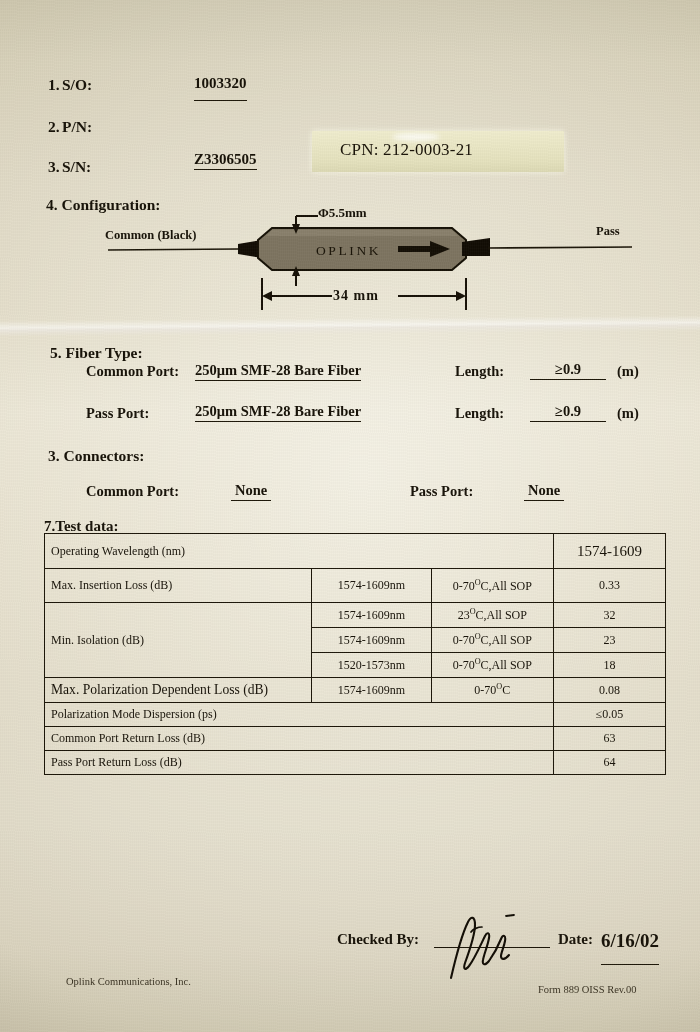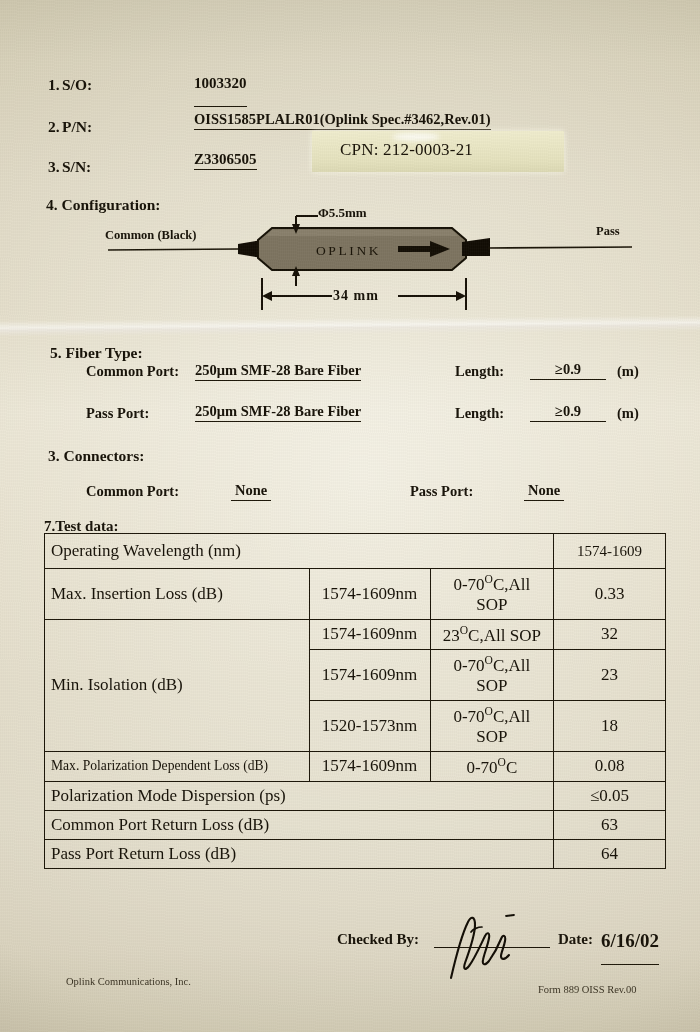--- a/index.html
+++ b/index.html
@@ -61,21 +61,21 @@
 
   
   #tbl{
     position:absolute;left:44px;top:533px;width:622px;
     border-collapse:collapse;
     font-family:"Liberation Serif", serif;
   }
   #tbl td{
     border:1.5px solid #1c1609;
     color:#171208;
-    font-size:17px;
+    font-size:12px;
     padding:4px 6px;
     background:transparent;
   }
   td.name{text-align:left;padding-left:9px;font-size:14.6px;}
   td.ctr{text-align:center;}
   .sup{font-size:.68em;vertical-align:super;}
   #sigline{
     position:absolute;left:434px;top:947px;width:116px;
     border-bottom:1.7px solid #1b1508;
   }
@@ -86,25 +86,24 @@
 <body>
 
 <div id="paper"></div>
 <div id="crease"></div>
 
 <div class="layer">
 
 
   <div class="t fieldlabel" style="left:48px;top:76px;">1.</div>
   <div class="t fieldlabel" style="left:62px;top:76px;">S/O:</div>
-  <div class="t fieldval ul" style="left:194px;top:75px;padding-bottom:14px;text-align:center;">1003320</div>
+  <div class="t fieldval ul" style="left:194px;top:75px;padding-bottom:8px;text-align:center;">1003320</div>
 
   <div class="t fieldlabel" style="left:48px;top:118px;">2.</div>
   <div class="t fieldlabel" style="left:62px;top:118px;">P/N:</div>
-  <div class="t ul" style="left:194px;top:111px;font-size:14.5px;font-weight:bold;padding-bottom:1px;">OISS1585PLALR01(Oplink Spec.#3462,Rev.01)</div>
 
   <div class="t fieldlabel" style="left:48px;top:158px;">3.</div>
   <div class="t fieldlabel" style="left:62px;top:158px;">S/N:</div>
   <div class="t fieldval ul" style="left:194px;top:151px;padding-bottom:1px;">Z3306505</div>
 
   <div id="cpn-sticker"></div>
   <div id="cpn-gloss"></div>
   <div class="t" id="cpn-text">CPN: 212-0003-21</div>
 
   <div class="t" style="left:46px;top:196px;font-size:15.5px;font-weight:bold;">4. Configuration:</div>

